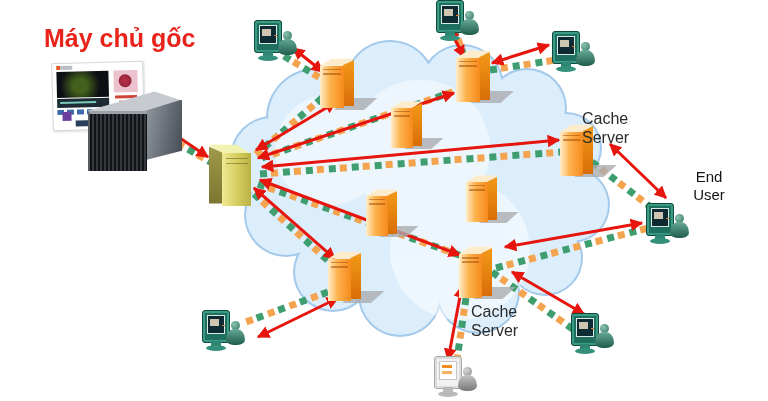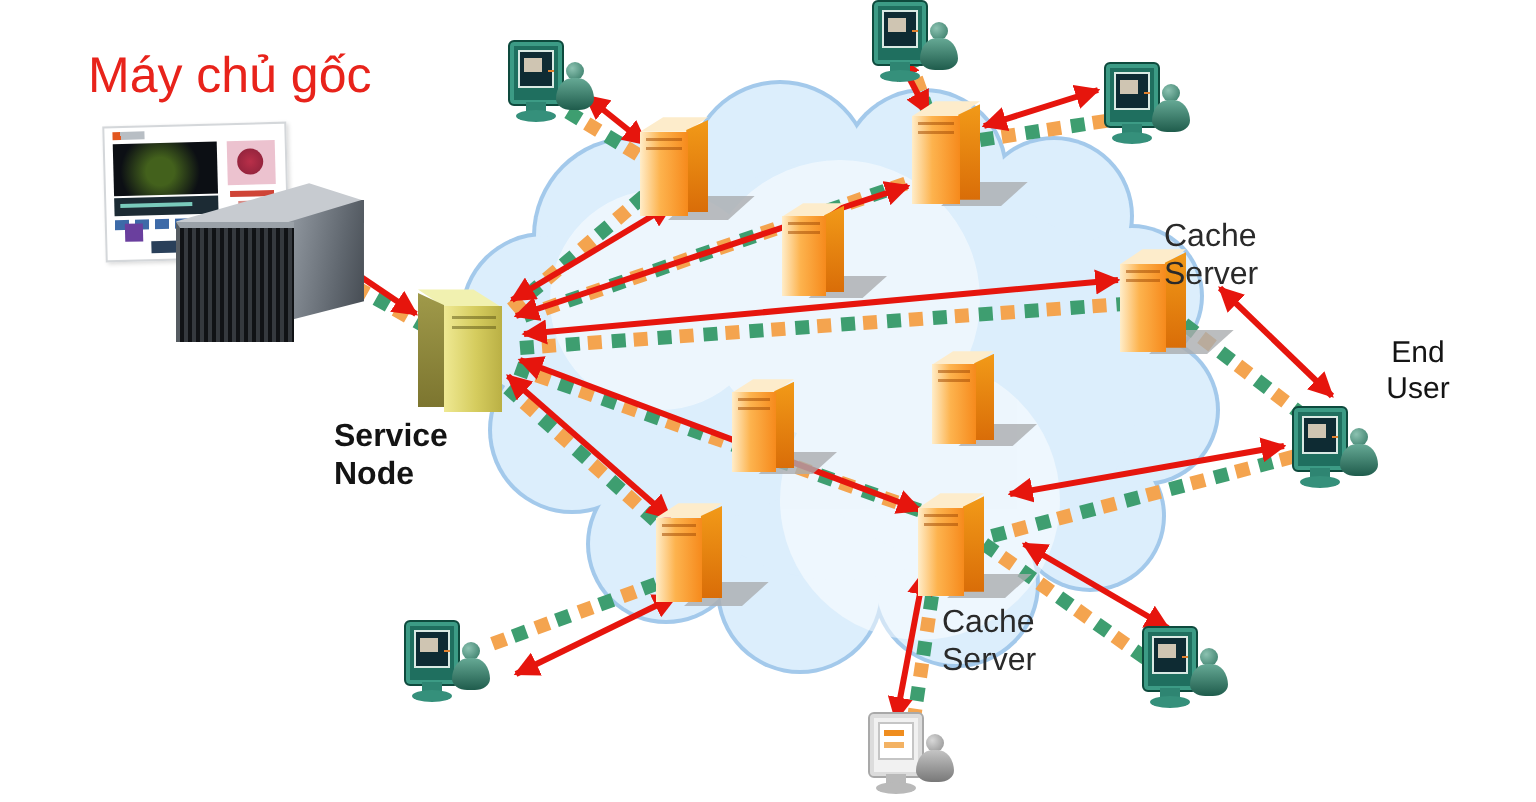--- a/index.html
+++ b/index.html
@@ -2,21 +2,21 @@
 <html><head>
 <meta charset="utf-8">
 <style>
   html,body{margin:0;padding:0;background:#fff;}
   body{width:768px;height:401px;position:relative;overflow:hidden;
        font-family:"Liberation Sans",sans-serif;}
   .stage{position:absolute;inset:0;width:768px;height:401px;}
   svg.layer{position:absolute;left:0;top:0;}
 
   
-  .title{position:absolute;left:44px;top:24px;font-size:25px;font-weight:400;
+  .title{position:absolute;left:44px;top:24px;font-size:25px;font-weight:700;
          color:#e8231b;letter-spacing:0;}
   .lbl{position:absolute;color:#141414;line-height:1.2;}
   .lbl-service{left:167px;top:209px;width:72px;font-weight:700;font-size:16px;}
   .lbl-cache-r{left:582px;top:109px;width:62px;font-size:16px;color:#2a2a2a;}
   .lbl-cache-b{left:471px;top:302px;width:62px;font-size:16px;color:#2a2a2a;}
   .lbl-enduser{left:681px;top:168px;width:56px;font-weight:400;font-size:15px;text-align:center;}
 
   
   .server{position:absolute;}
   .sv-shadow{position:absolute;left:42%;bottom:-3%;width:88%;height:24%;
@@ -338,18 +338,17 @@
       </div>
       <div class="foot"></div>
       <div class="mbase"></div>
       <div class="person">
         <div class="p-head"></div>
         <div class="p-body"></div>
       </div>
     </div>
 
   <div class="title">Máy chủ gốc</div>
-  <div class="lbl lbl-service">Service Node</div>
   <div class="lbl lbl-cache-r">Cache Server</div>
   <div class="lbl lbl-cache-b">Cache Server</div>
   <div class="lbl lbl-enduser">End User</div>
 
 </div>
 
 </body></html>

